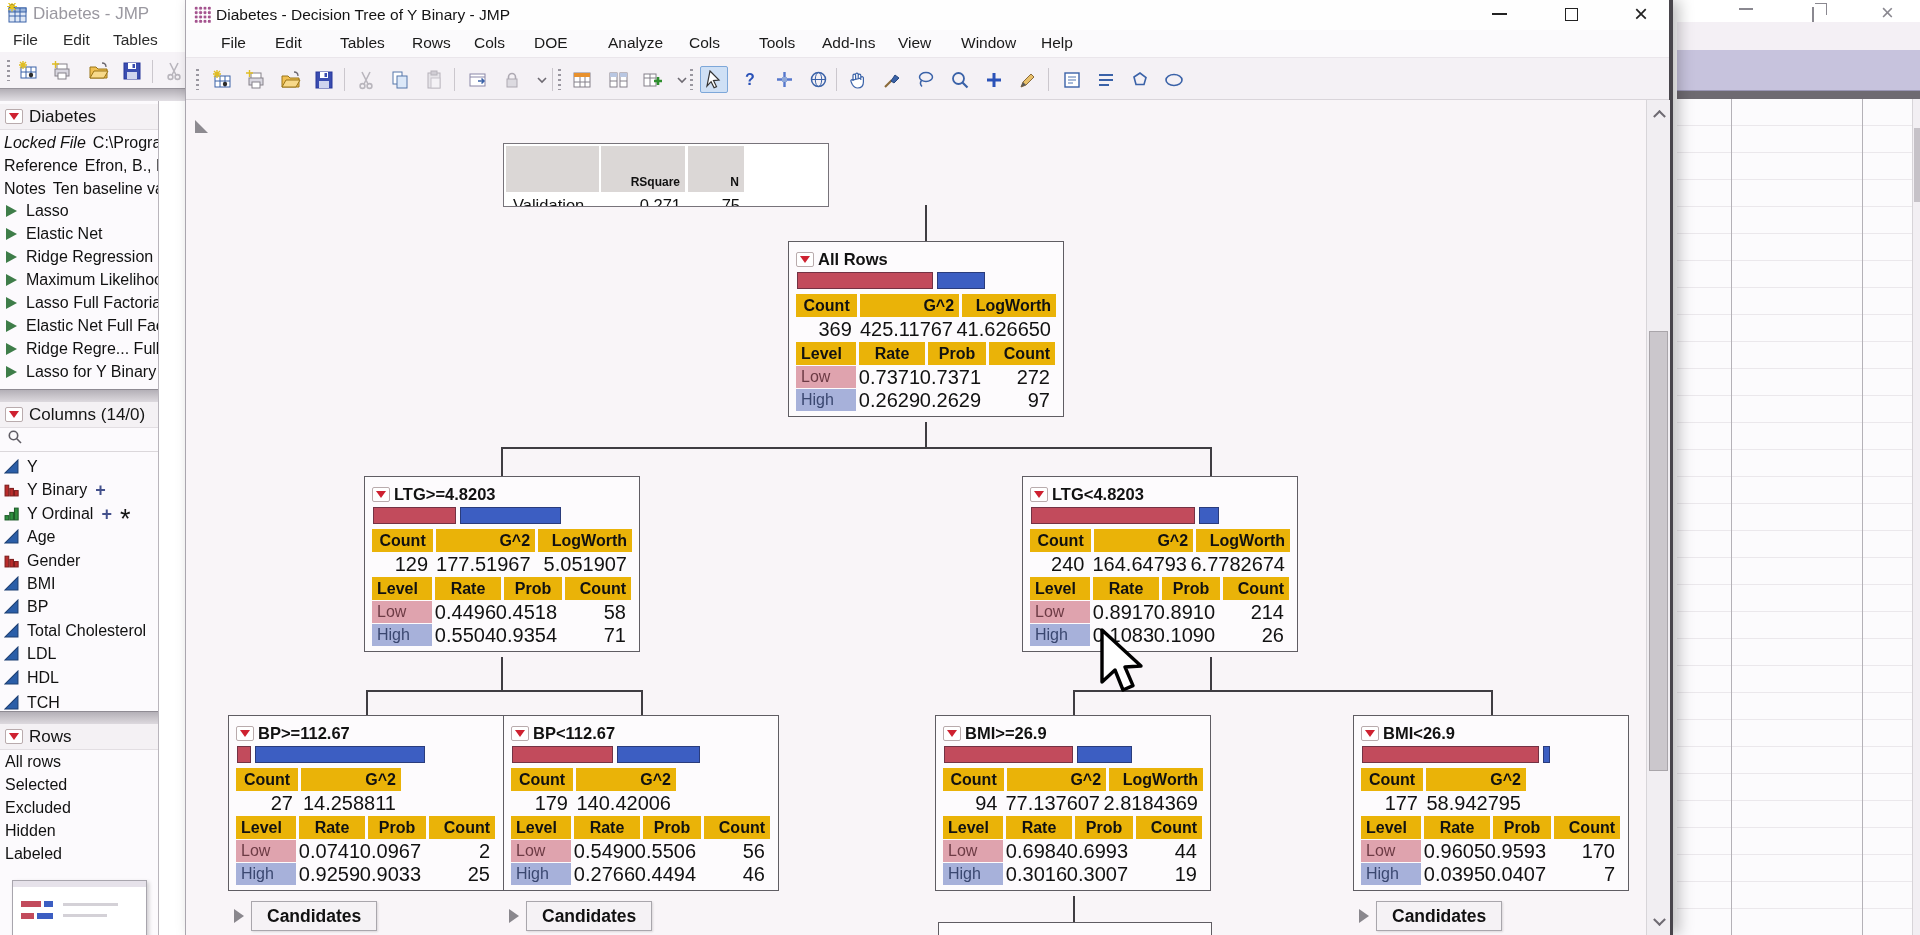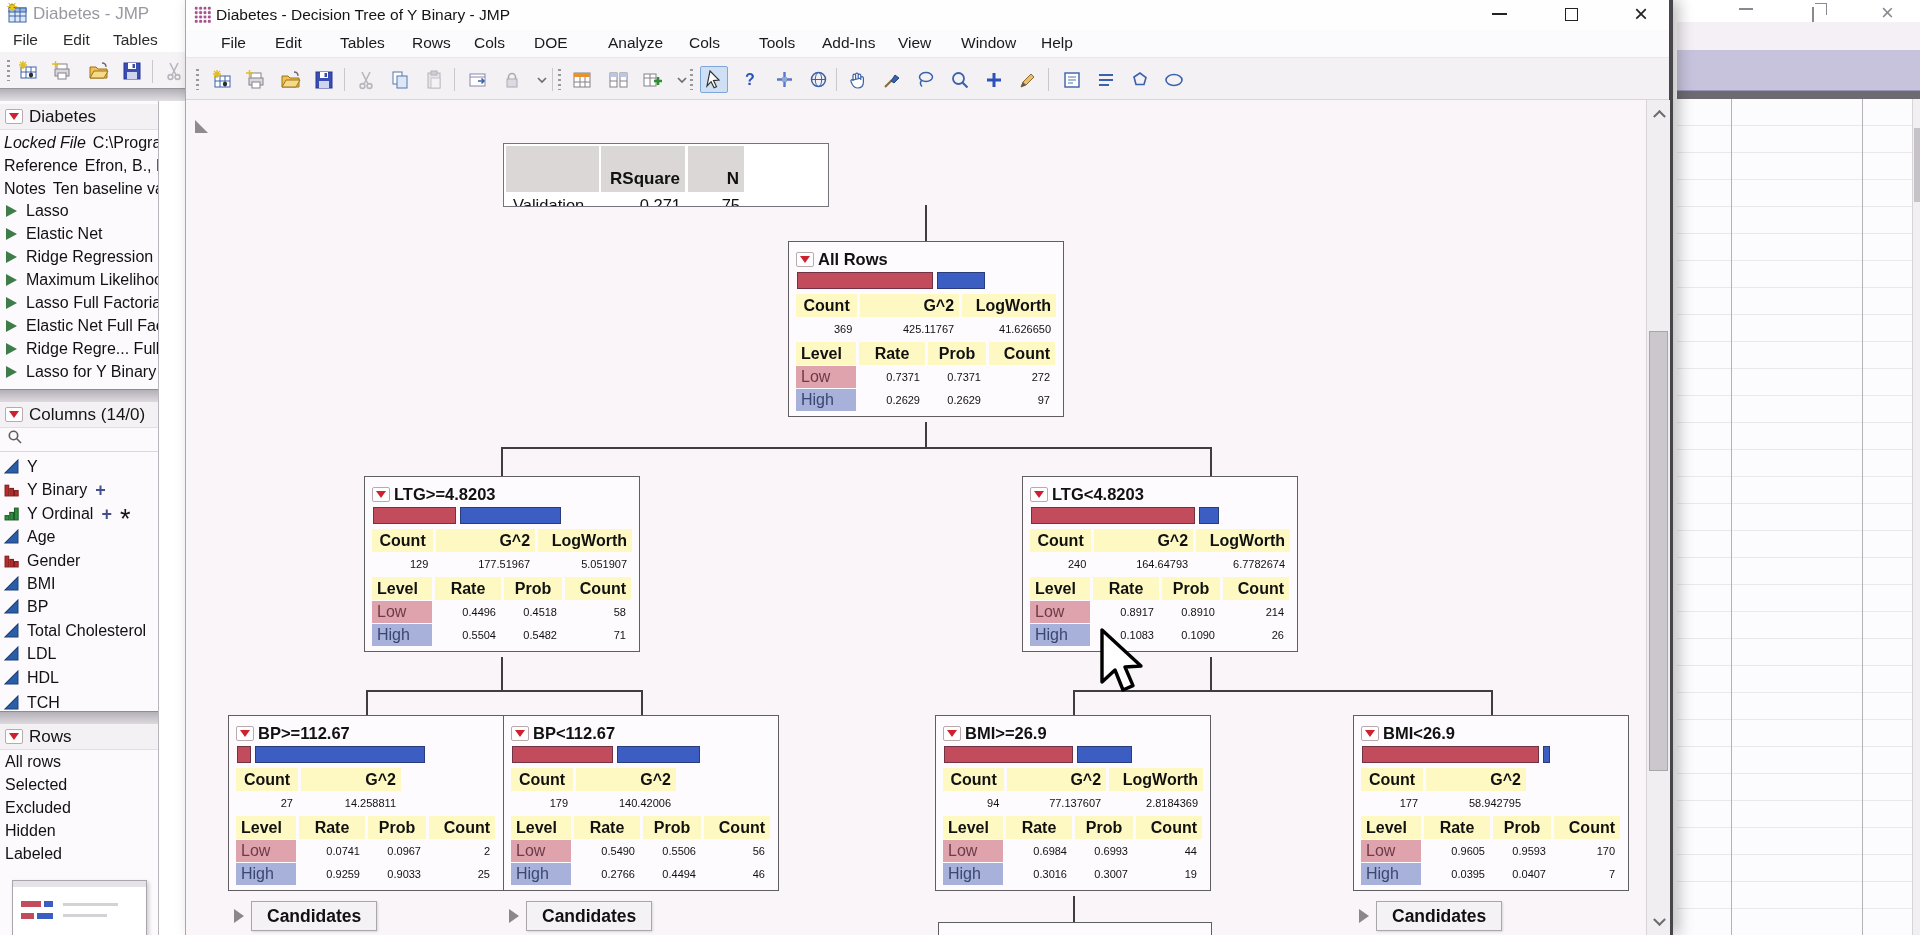--- a/index.html
+++ b/index.html
@@ -88,38 +88,38 @@
   #report{position:absolute;left:0;top:100px;width:1484px;height:835px;background:#f9f5f8;overflow:hidden}
   #outline-band{position:absolute;left:29px;top:12px;width:1426px;height:31px;background:#f2eef2;
     border:1px solid #d3d0d4;display:flex;align-items:center;gap:8px;padding-left:7px}
   #outline-band .otitle{font-size:18px;font-weight:700;color:#0c0c0c}
   .collapse-tri{position:absolute;left:9px;top:20px;width:0;height:0;
     border-bottom:13px solid #8d8a90;border-right:13px solid transparent}
 
   .fitt{position:absolute;left:317px;top:43px;width:326px;height:64px;background:#fff;
     border:1.5px solid #77737a;overflow:hidden}
   .fth{position:absolute;top:2px;height:46px;background:#dbd7d6;display:flex;align-items:flex-end;
-    font-weight:700;font-size:17px;padding:0 5px 3px}
+    font-weight:700;font-size:12px;padding:0 5px 3px}
   .ftv{position:absolute;top:52px;font-size:16.5px}
 
   .vl{position:absolute;width:1.5px;background:#403d42}
   .hl{position:absolute;height:1.5px;background:#403d42}
 
   .node{position:absolute;width:276px;background:#fdfbfd;border:1.5px solid #605d63;padding:5px 7px 4px}
   .ntitle{height:25px;display:flex;align-items:center;gap:4px}
   .ntext{font-size:16.5px;font-weight:700;white-space:nowrap}
   .nbar{height:18px;width:192px;display:flex;gap:4px;margin:0 0 4px 1px}
   .seg{height:17px;border:1px solid rgba(20,20,40,.45)}
   .segr{background:#c24b5c}.segb{background:#3c5ec2}
   .trow,.vrow{display:flex;gap:3px;margin-bottom:1px}
-  .hc{background:#fef9c3;font-weight:700;height:23px;font-size:16px;display:inline-flex;align-items:center}
+  .hc{background:#eab308;font-weight:700;height:23px;font-size:16px;display:inline-flex;align-items:center}
   .hc.tl{justify-content:flex-start;padding-left:5px}
   .hc.tc{justify-content:center}
   .hc.tr{justify-content:flex-end;padding-right:5px}
-  .vc{height:22px;font-size:11px;display:inline-flex;align-items:center;justify-content:flex-end;padding-right:5px}
+  .vc{height:22px;font-size:20px;display:inline-flex;align-items:center;justify-content:flex-end;padding-right:5px}
   .lvl{height:22px;font-size:16px;display:inline-flex;align-items:center;padding-left:5px}
   .lvl.low{background:#dfa3ae;color:#6d3b45}
   .lvl.high{background:#a7b1da;color:#3a4770}
   .w-count{width:62px}.w-g2{width:100px}.w-lw{width:95px}
   .w-lv{width:60px}.w-rt{width:66px}.w-pb{width:58px}.w-ct{width:66px}
 
   .cands{position:absolute;display:flex;align-items:center;gap:7px}
   .ctri{width:0;height:0;border-left:10px solid #8a878d;border-top:7px solid transparent;border-bottom:7px solid transparent}
   .cbox{height:30px;border:1px solid #a9a6ac;background:#f5f2f5;box-shadow:1px 1px 2px rgba(0,0,0,.12);
     display:flex;align-items:center;padding:0 15px;font-size:17.5px;font-weight:700}
@@ -702,21 +702,21 @@
           </div>
         <div class="vrow">
             <span class="lvl low w-lv">Low</span>
             <span class="vc w-rt">0.4496</span>
             <span class="vc w-pb">0.4518</span>
             <span class="vc w-ct">58</span>
           </div>
         <div class="vrow">
             <span class="lvl high w-lv">High</span>
             <span class="vc w-rt">0.5504</span>
-            <span class="vc w-pb">0.5482</span>
+            <span class="vc w-pb">0.9354</span>
             <span class="vc w-ct">71</span>
           </div>
       </div>
 
       <div class="node" style="left:836px;top:376px">
         <div class="ntitle">
           <span class="rtbtn">
               <span class="rtri"></span>
             </span>
           <span class="ntext">LTG&lt;4.8203</span>

